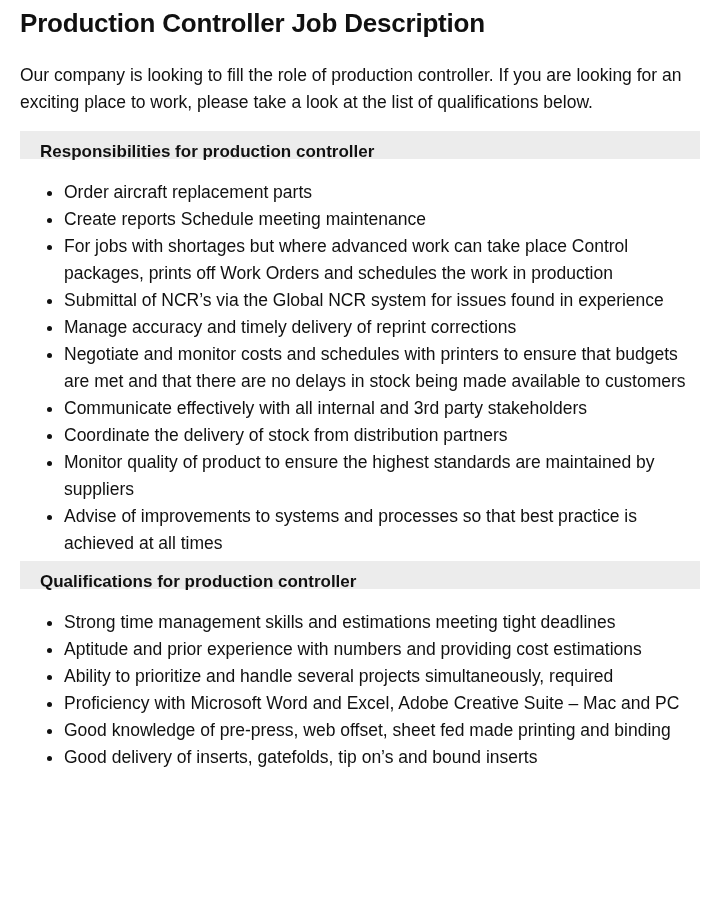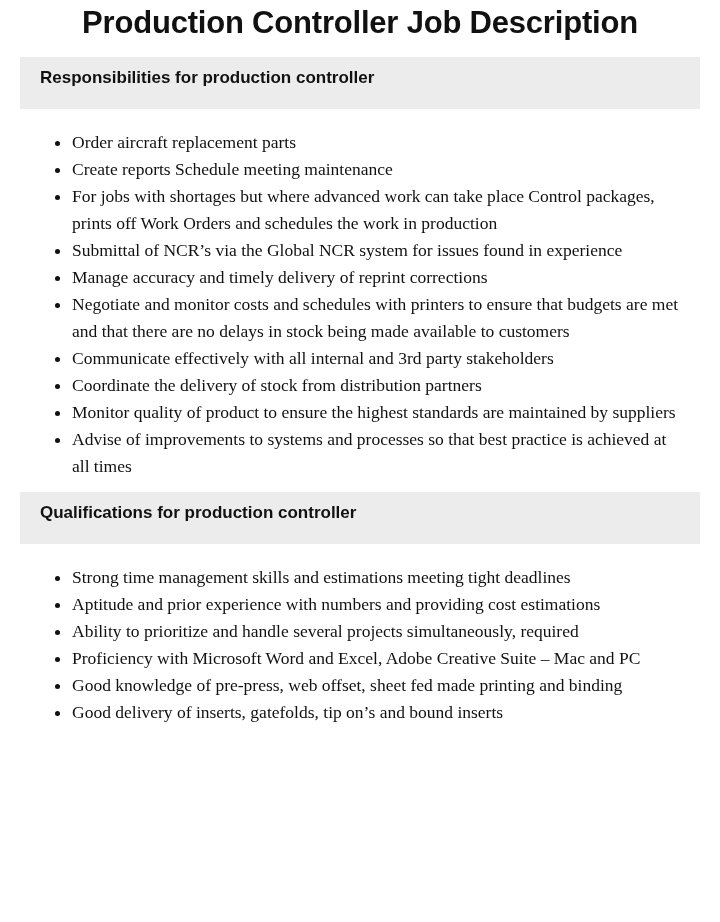--- a/index.html
+++ b/index.html
@@ -4,48 +4,49 @@
   <style>
     html, body { margin: 0; padding: 0; background: #ffffff; }
     body {
       width: 720px; height: 922px; overflow: hidden;
       font-family: "Liberation Sans", sans-serif;
       color: #111111;
     }
     .page { padding: 0 20px; }
     h1 {
       margin: 0; padding-top: 4px;
-      font-size: 31px; font-weight: bold; text-align: center;
+      font-size: 26px; font-weight: bold; 
       line-height: 38px; letter-spacing: -0.2px;
     }
     .intro {
       margin: 20px 0 0 0;
       font-size: 17.5px; line-height: 27px;
     }
     .section-header {
       background: #ececec;
-      height: 52px; line-height: 42px;
+      height: 28px; line-height: 42px;
       padding: 0 20px;
       font-size: 17px; font-weight: bold;
     }
     .sec1 { margin-top: 15px; }
     .sec2 { }
     ul {
-      margin: 12px; padding-left: 40px;
-      font-size: 17.5px; line-height: 27px; font-family: Liberation Serif, serif;
+      margin: 4px; padding-left: 40px;
+      font-size: 17.5px; line-height: 27px;
     }
     ul.list1 { margin-top: 20px; }
     ul.list2 { margin-top: 20px; }
     li { padding-left: 0; }
   </style>
 </head>
 <body>
 
 <div class="page">
   <h1>Production Controller Job Description</h1>
+  <p class="intro">Our company is looking to fill the role of production controller. If you are looking for an exciting place to work, please take a look at the list of qualifications below.</p>
 
   <div class="section-header sec1">Responsibilities for production controller</div>
   <ul class="list1">
     <li>Order aircraft replacement parts</li>
     <li>Create reports Schedule meeting maintenance</li>
     <li>For jobs with shortages but where advanced work can take place Control packages, prints off Work Orders and schedules the work in production</li>
     <li>Submittal of NCR’s via the Global NCR system for issues found in experience</li>
     <li>Manage accuracy and timely delivery of reprint corrections</li>
     <li>Negotiate and monitor costs and schedules with printers to ensure that budgets are met and that there are no delays in stock being made available to customers</li>
     <li>Communicate effectively with all internal and 3rd party stakeholders</li>

